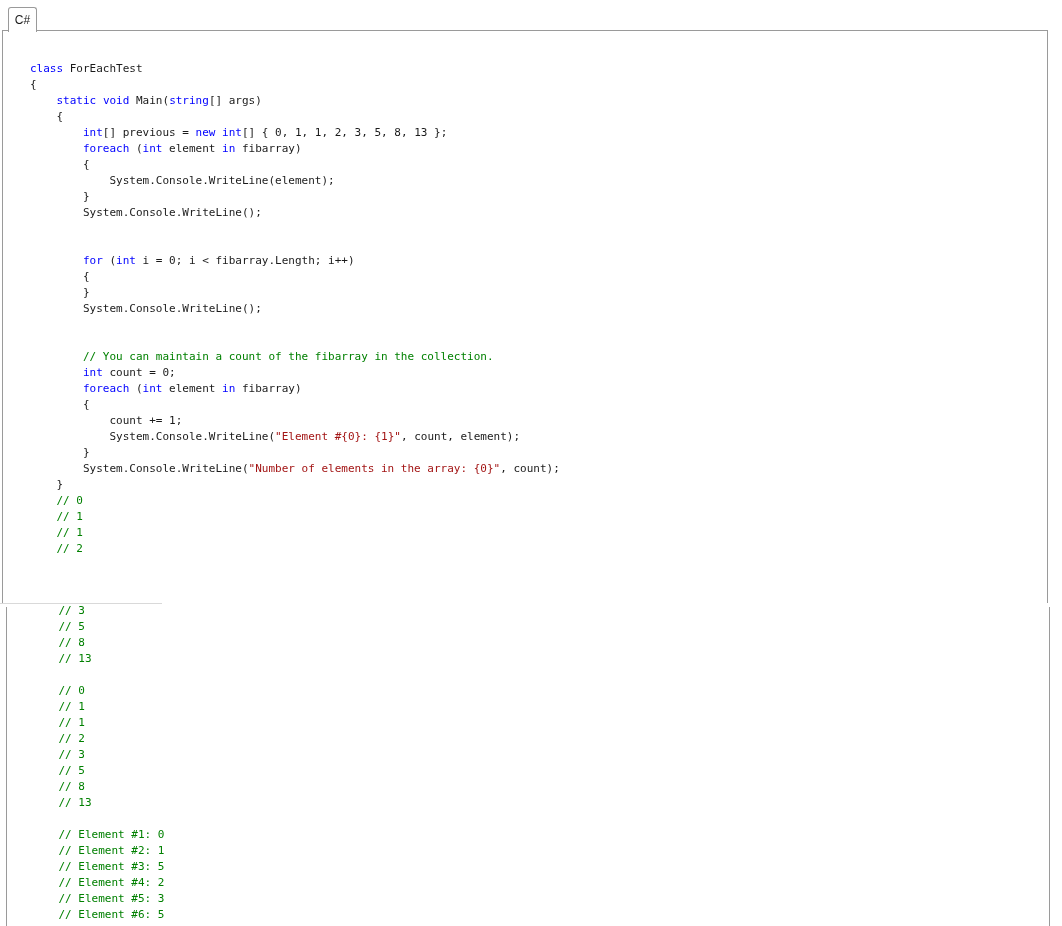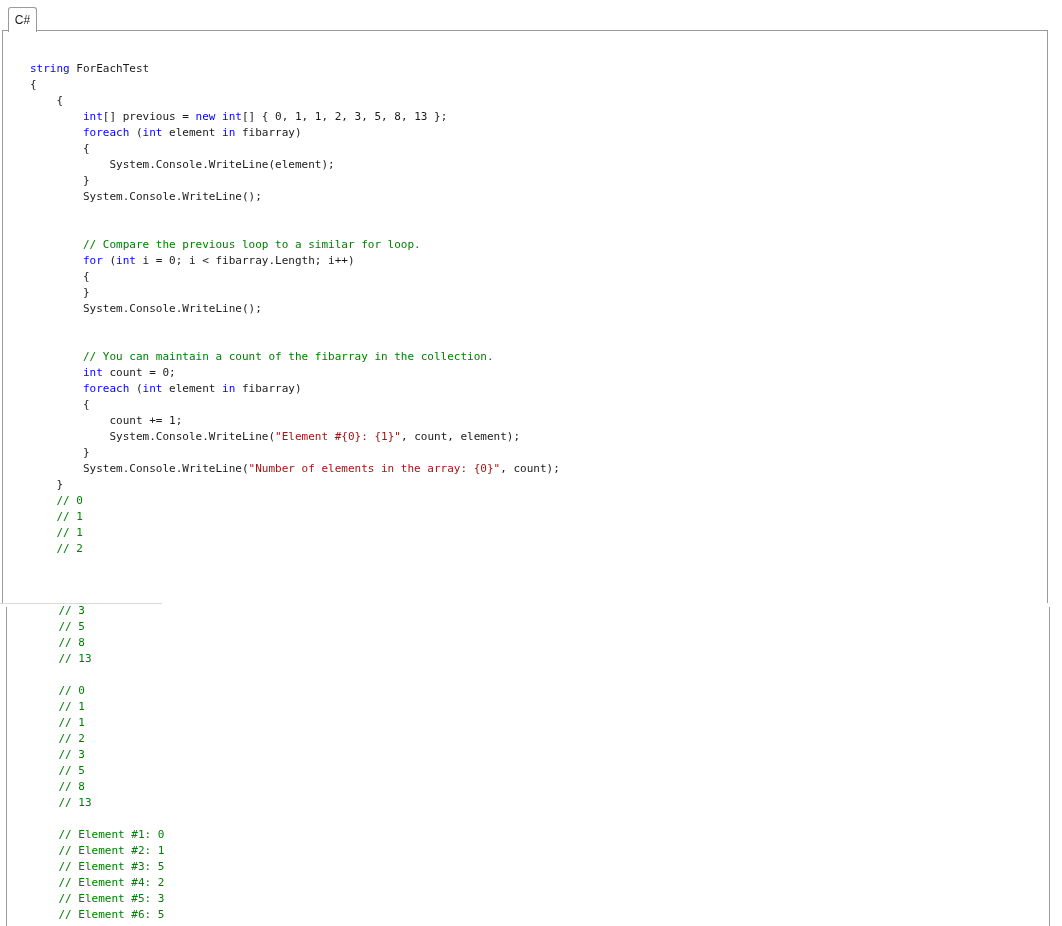--- a/index.html
+++ b/index.html
@@ -75,32 +75,32 @@
 
 <div class="screen">
 
   <div class="tab">
     <span>C#</span>
   </div>
 
   <div class="box-upper"></div>
 
   <div class="code code-upper">
-      <div class="code-line"><span class="tok-k">string</span><span class="tok-p"> ForEachTest</span></div>
+      <div class="code-line"><span class="tok-k">class</span><span class="tok-p"> ForEachTest</span></div>
       <div class="code-line"><span class="tok-p">{</span></div>
+      <div class="code-line"><span class="tok-p">    </span><span class="tok-k">static</span><span class="tok-p"> </span><span class="tok-k">void</span><span class="tok-p"> Main(</span><span class="tok-k">string</span><span class="tok-p">[] args)</span></div>
       <div class="code-line"><span class="tok-p">    {</span></div>
       <div class="code-line"><span class="tok-p">        </span><span class="tok-k">int</span><span class="tok-p">[] previous = </span><span class="tok-k">new</span><span class="tok-p"> </span><span class="tok-k">int</span><span class="tok-p">[] { 0, 1, 1, 2, 3, 5, 8, 13 };</span></div>
       <div class="code-line"><span class="tok-p">        </span><span class="tok-k">foreach</span><span class="tok-p"> (</span><span class="tok-k">int</span><span class="tok-p"> element </span><span class="tok-k">in</span><span class="tok-p"> fibarray)</span></div>
       <div class="code-line"><span class="tok-p">        {</span></div>
       <div class="code-line"><span class="tok-p">            System.Console.WriteLine(element);</span></div>
       <div class="code-line"><span class="tok-p">        }</span></div>
       <div class="code-line"><span class="tok-p">        System.Console.WriteLine();</span></div>
       <div class="code-line"></div>
       <div class="code-line"></div>
-      <div class="code-line"><span class="tok-p">        </span><span class="tok-c">// Compare the previous loop to a similar for loop.</span></div>
       <div class="code-line"><span class="tok-p">        </span><span class="tok-k">for</span><span class="tok-p"> (</span><span class="tok-k">int</span><span class="tok-p"> i = 0; i &lt; fibarray.Length; i++)</span></div>
       <div class="code-line"><span class="tok-p">        {</span></div>
       <div class="code-line"><span class="tok-p">        }</span></div>
       <div class="code-line"><span class="tok-p">        System.Console.WriteLine();</span></div>
       <div class="code-line"></div>
       <div class="code-line"></div>
       <div class="code-line"><span class="tok-p">        </span><span class="tok-c">// You can maintain a count of the fibarray in the collection.</span></div>
       <div class="code-line"><span class="tok-p">        </span><span class="tok-k">int</span><span class="tok-p"> count = 0;</span></div>
       <div class="code-line"><span class="tok-p">        </span><span class="tok-k">foreach</span><span class="tok-p"> (</span><span class="tok-k">int</span><span class="tok-p"> element </span><span class="tok-k">in</span><span class="tok-p"> fibarray)</span></div>
       <div class="code-line"><span class="tok-p">        {</span></div>

